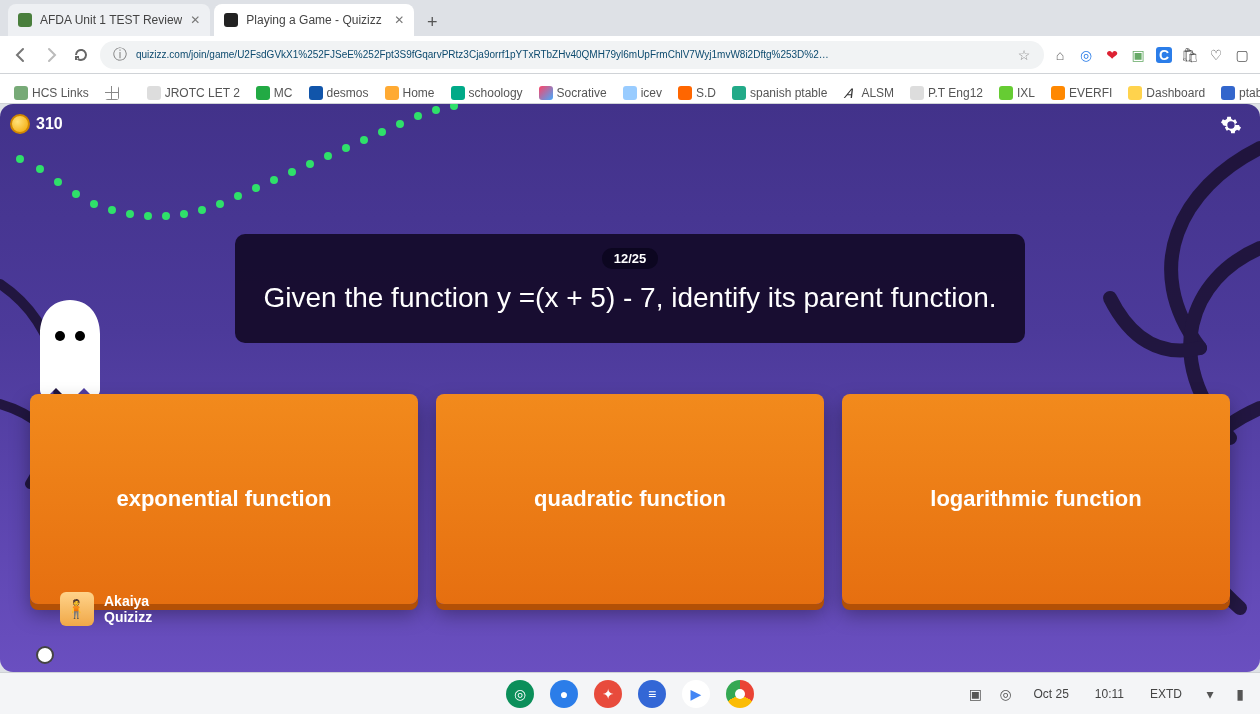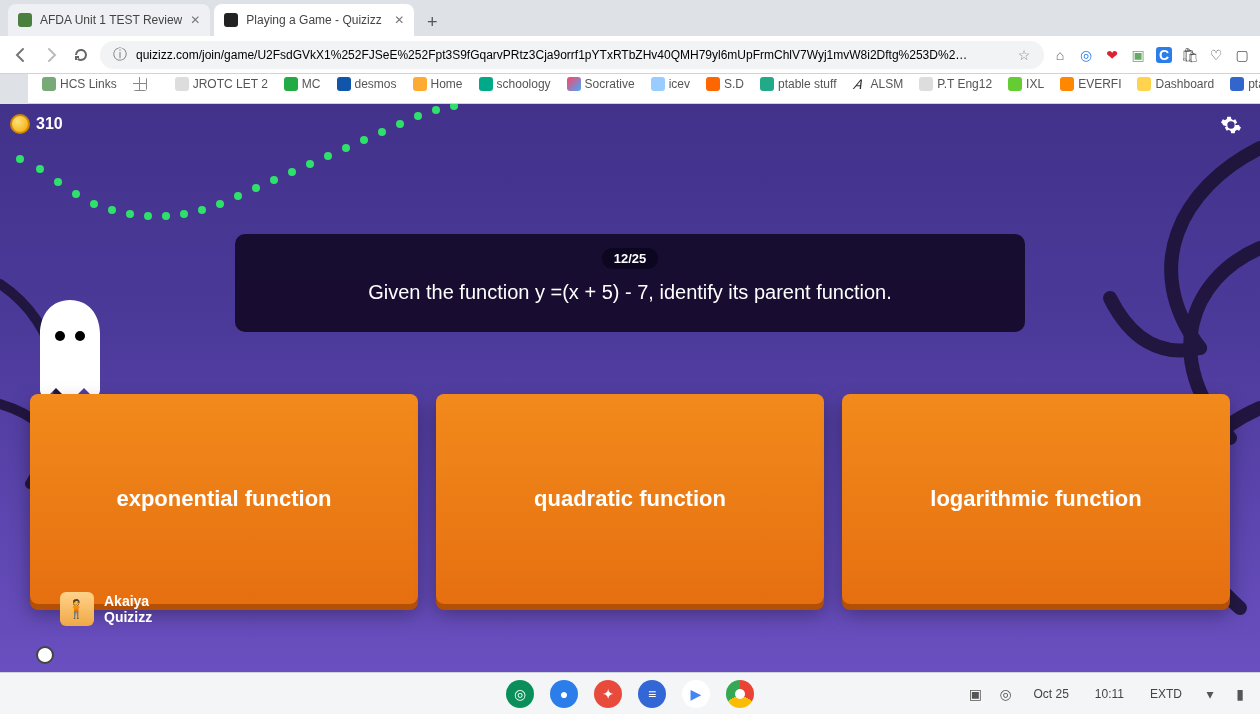--- a/index.html
+++ b/index.html
@@ -20,34 +20,34 @@
 .tab .ttl { flex: 1; white-space: nowrap; overflow: hidden; text-overflow: ellipsis; }
 .tab .close { color: #777; font-size: 12px; cursor: pointer; }
 .new-tab { width: 28px; height: 28px; display: flex; align-items: center; justify-content: center; color: #555; font-size: 18px; cursor: pointer; border-radius: 50%; }
 
 .addr-bar {
   height: 38px; background: #ffffff; display: flex; align-items: center; gap: 8px; padding: 0 10px;
   border-bottom: 1px solid #d0d3d7;
 }
 .nav-btn { width: 22px; height: 22px; display: flex; align-items: center; justify-content: center; color: #666; cursor: pointer; }
 .url-box { flex: 1; height: 28px; background: #f1f3f4; border-radius: 14px; display: flex; align-items: center; padding: 0 12px; gap: 8px; }
-.url-txt { flex: 1; font-size: 12px; color: #000000; white-space: nowrap; overflow: hidden; text-overflow: ellipsis; }
+.url-txt { flex: 1; font-size: 10px; color: #0c4a6e; white-space: nowrap; overflow: hidden; text-overflow: ellipsis; }
 .addr-icons { display: flex; gap: 10px; align-items: center; }
 .chip-icon { width: 16px; height: 16px; display: inline-flex; align-items: center; justify-content: center; font-size: 14px; }
 
 .bm-bar {
-  height: 30px; background: #ffffff; display: flex; align-items: flex-start; gap: 4px; padding: 0 8px;
-  border-bottom: 1px solid #d0d3d7; font-size: 12px; color: #555; margin-left: 28px;
+  height: 30px; background: #ffffff; display: flex; align-items: flex-end; gap: 4px; padding: 0 8px;
+  border-bottom: 1px solid #d0d3d7; font-size: 12px; color: #555;
 }
 .bm { display: flex; align-items: center; gap: 4px; padding: 3px 6px; border-radius: 4px; cursor: pointer; white-space: nowrap; }
 .bm .bic { width: 14px; height: 14px; border-radius: 3px; display: inline-block; }
 .bm-sep { width: 1px; height: 18px; background: #ccc; margin: 0 4px; }
 
 
-.viewport { flex: 1; position: relative; background: linear-gradient(180deg, #42328a 0%, #4c3a9a 40%, #6a4fc0 100%); overflow: hidden; }
+.viewport { flex: 1; position: relative; background: linear-gradient(180deg, #42328a 0%, #4c3a9a 40%, #6a4fc0 100%); overflow: hidden; border-radius: 13px; }
 .branches { position: absolute; top: 0; right: 0; width: 260px; height: 100%; pointer-events: none; opacity: .85; }
 .branches path { stroke: #1a1030; stroke-width: 14; fill: none; stroke-linecap: round; }
 .branchesL { position: absolute; left: 0; top: 140px; width: 180px; height: 340px; pointer-events: none; opacity: .85; }
 .branchesL path { stroke: #1a1030; stroke-width: 10; fill: none; stroke-linecap: round; }
 
 .dots { position: absolute; left: 0; top: 0; width: 520px; height: 220px; pointer-events: none; }
 .dots circle { fill: #2fe06a; }
 
 .ghost { position: absolute; left: 30px; top: 190px; width: 80px; height: 110px; }
 .ghost-body { fill: #fff; }
@@ -57,21 +57,21 @@
   position: absolute; left: 10px; top: 10px; display: flex; align-items: center; gap: 6px;
   color: #fff; font-weight: bold; font-size: 16px;
 }
 .score-pill .coin { width: 20px; height: 20px; border-radius: 50%; background: radial-gradient(circle at 35% 35%, #ffe27a, #f2a600); border: 2px solid #d08700; }
 
 .gear { position: absolute; right: 18px; top: 10px; color: #fff; font-size: 20px; cursor: pointer; }
 
 .q-wrap { position: absolute; left: 50%; top: 130px; transform: translateX(-50%); width: 790px;
   background: rgba(20, 10, 40, .92); border-radius: 10px; padding: 14px 28px 26px; text-align: center; }
 .q-count { display: inline-block; background: #0c0620; color: #fff; font-size: 13px; font-weight: bold; padding: 3px 12px; border-radius: 10px; margin-bottom: 10px; }
-.q-text { color: #fff; font-size: 20px; line-height: 1.35; }
+.q-text { color: #fff; font-size: 28px; line-height: 1.35; }
 
 .answers { position: absolute; left: 30px; right: 30px; top: 290px; display: flex; gap: 18px; }
 .ans {
   flex: 1; height: 210px; background: linear-gradient(180deg, #f28a1c, #e66f10);
   border-radius: 8px; box-shadow: 0 6px 0 #b35006, 0 10px 20px rgba(0,0,0,.35);
   display: flex; align-items: center; justify-content: center; color: #fff;
   font-size: 22px; font-weight: 600; text-align: center; padding: 0 18px; cursor: pointer;
 }
 
 .player { position: absolute; left: 60px; bottom: 46px; display: flex; align-items: center; gap: 10px; color: #fff; font-size: 14px; }
@@ -184,21 +184,21 @@
     <div class="bm">
         <span class="bic" style="background:#9cf"></span>
         <span>icev</span>
       </div>
     <div class="bm">
         <span class="bic" style="background:#f60"></span>
         <span>S.D</span>
       </div>
     <div class="bm">
         <span class="bic" style="background:#2a8"></span>
-        <span>ptable stuff</span>
+        <span>spanish ptable</span>
       </div>
     <div class="bm">
         <span class="bic" style="font-style:italic;background:none;color:#333;font-size:13px">𝐴</span>
         <span>ALSM</span>
       </div>
     <div class="bm">
         <span class="bic" style="background:#ddd"></span>
         <span>P.T Eng12</span>
       </div>
     <div class="bm">

